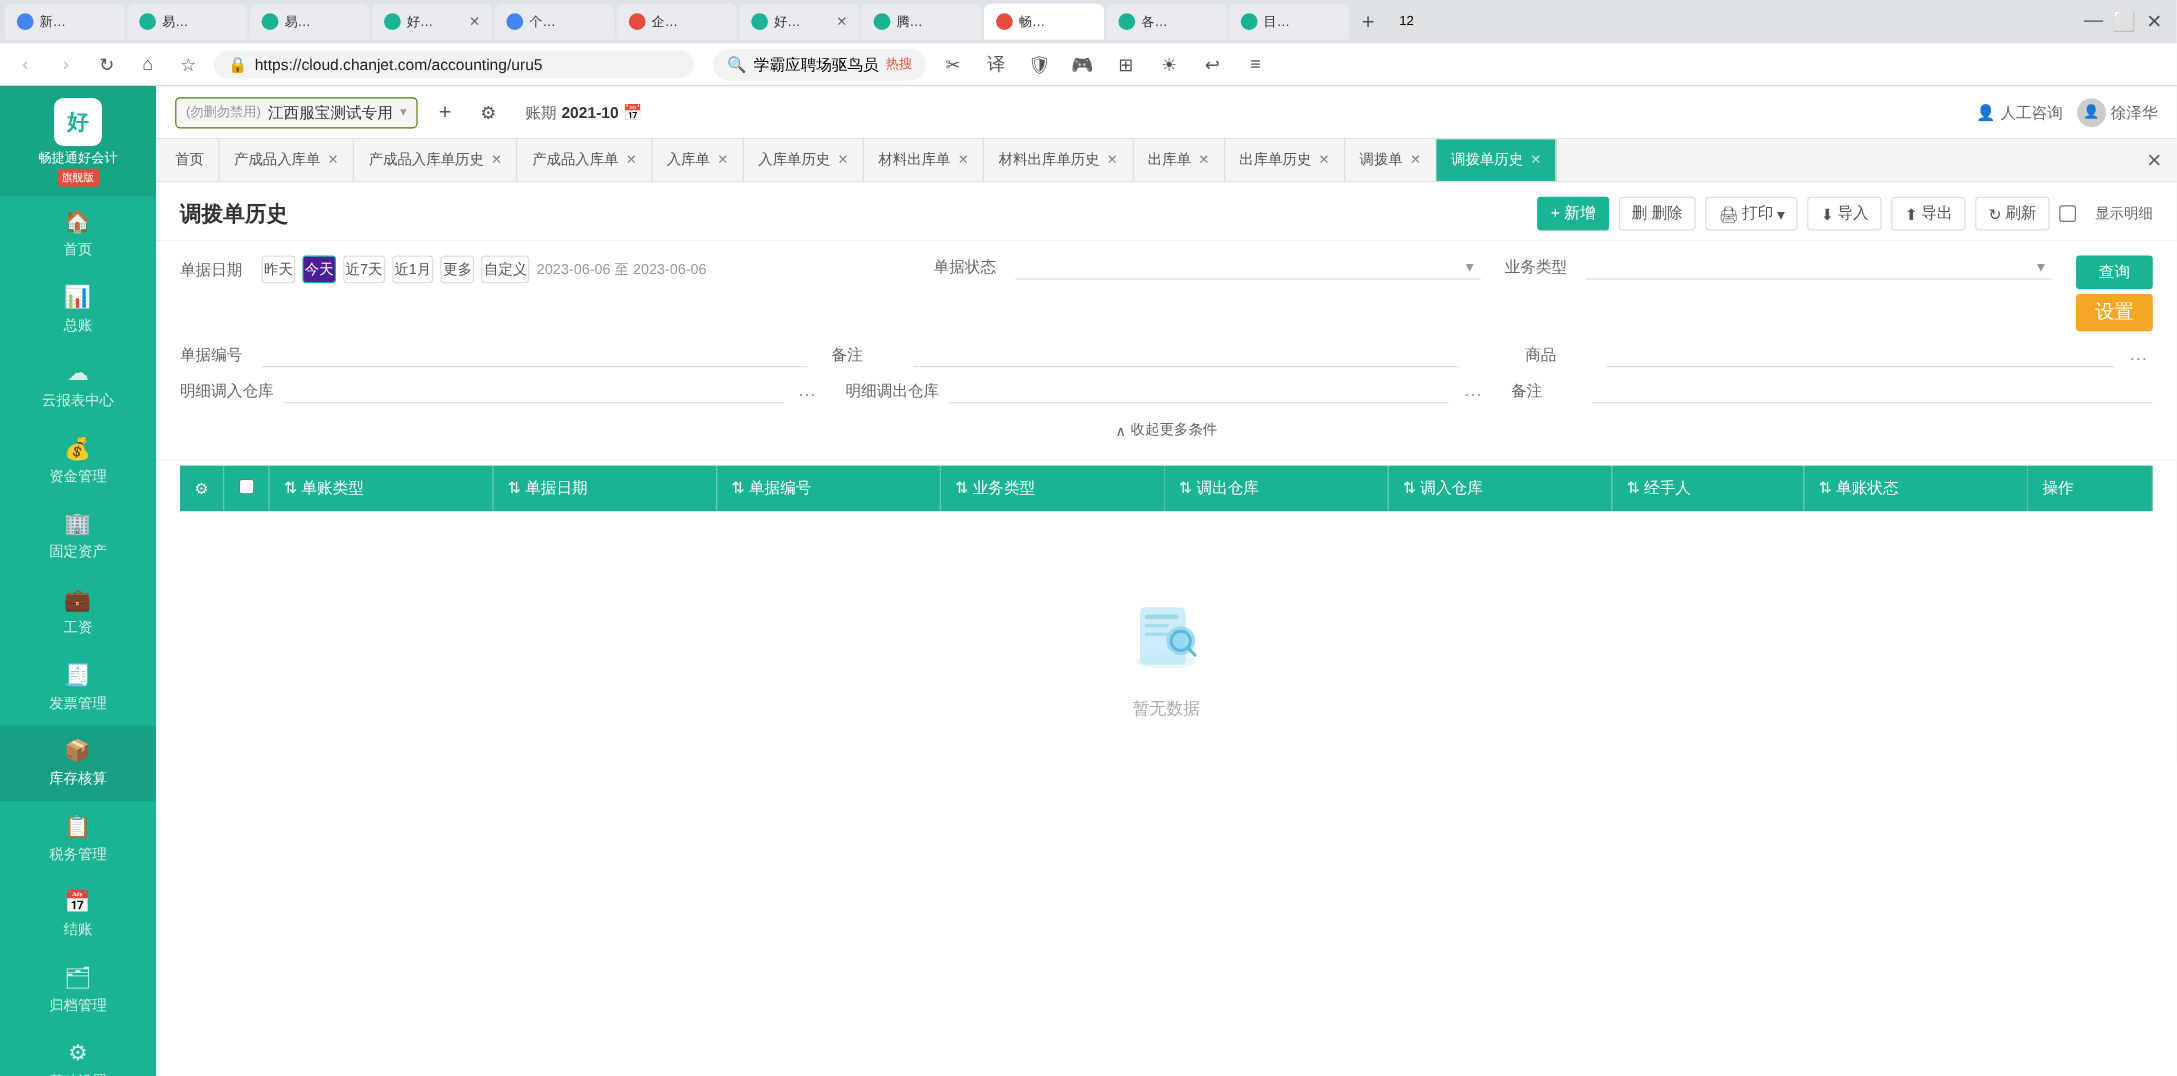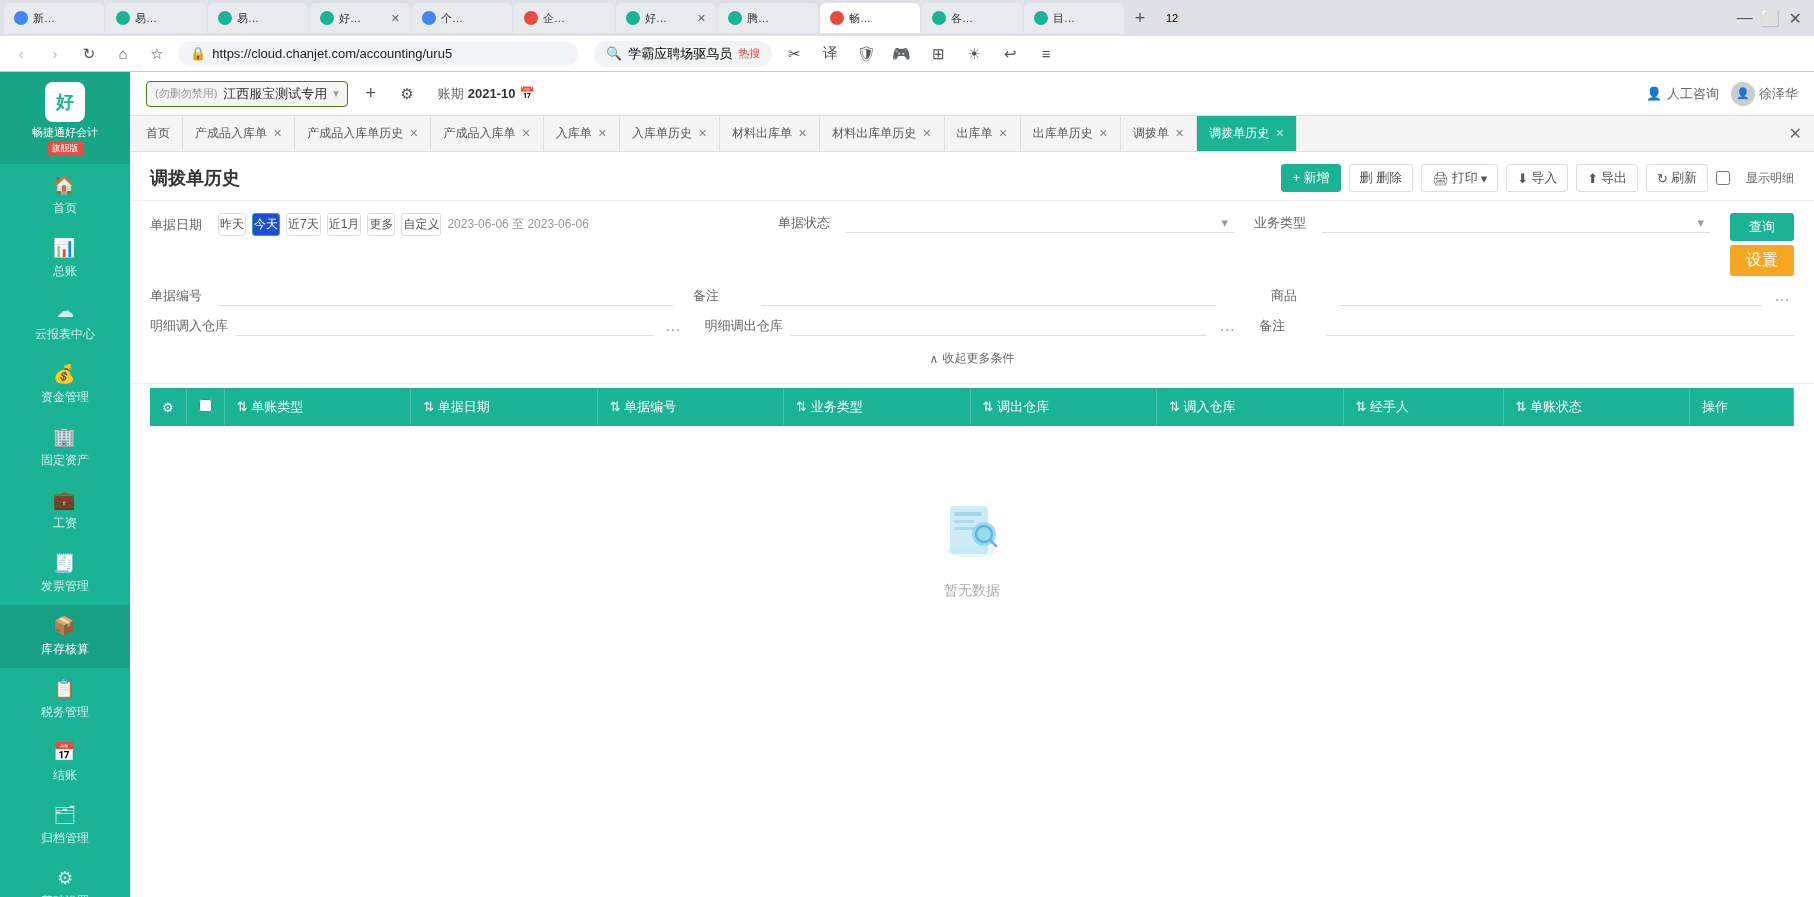--- a/index.html
+++ b/index.html
@@ -416,21 +416,21 @@
     .date-btn {
       padding: 2px 1px;
       border: 1px solid #ddd;
       border-radius: 3px;
       cursor: pointer;
       font-size: 12px;
       color: #555;
       background: #fff;
     }
     .date-btn.active {
-      background: #1d4ed8;
+      background: #4c1d95;
       color: #fff;
       border-color: #1ab394;
     }
     .date-range-text {
       font-size: 12px;
       color: #999;
     }
     .dots-btn {
       color: #999;
       cursor: pointer;

